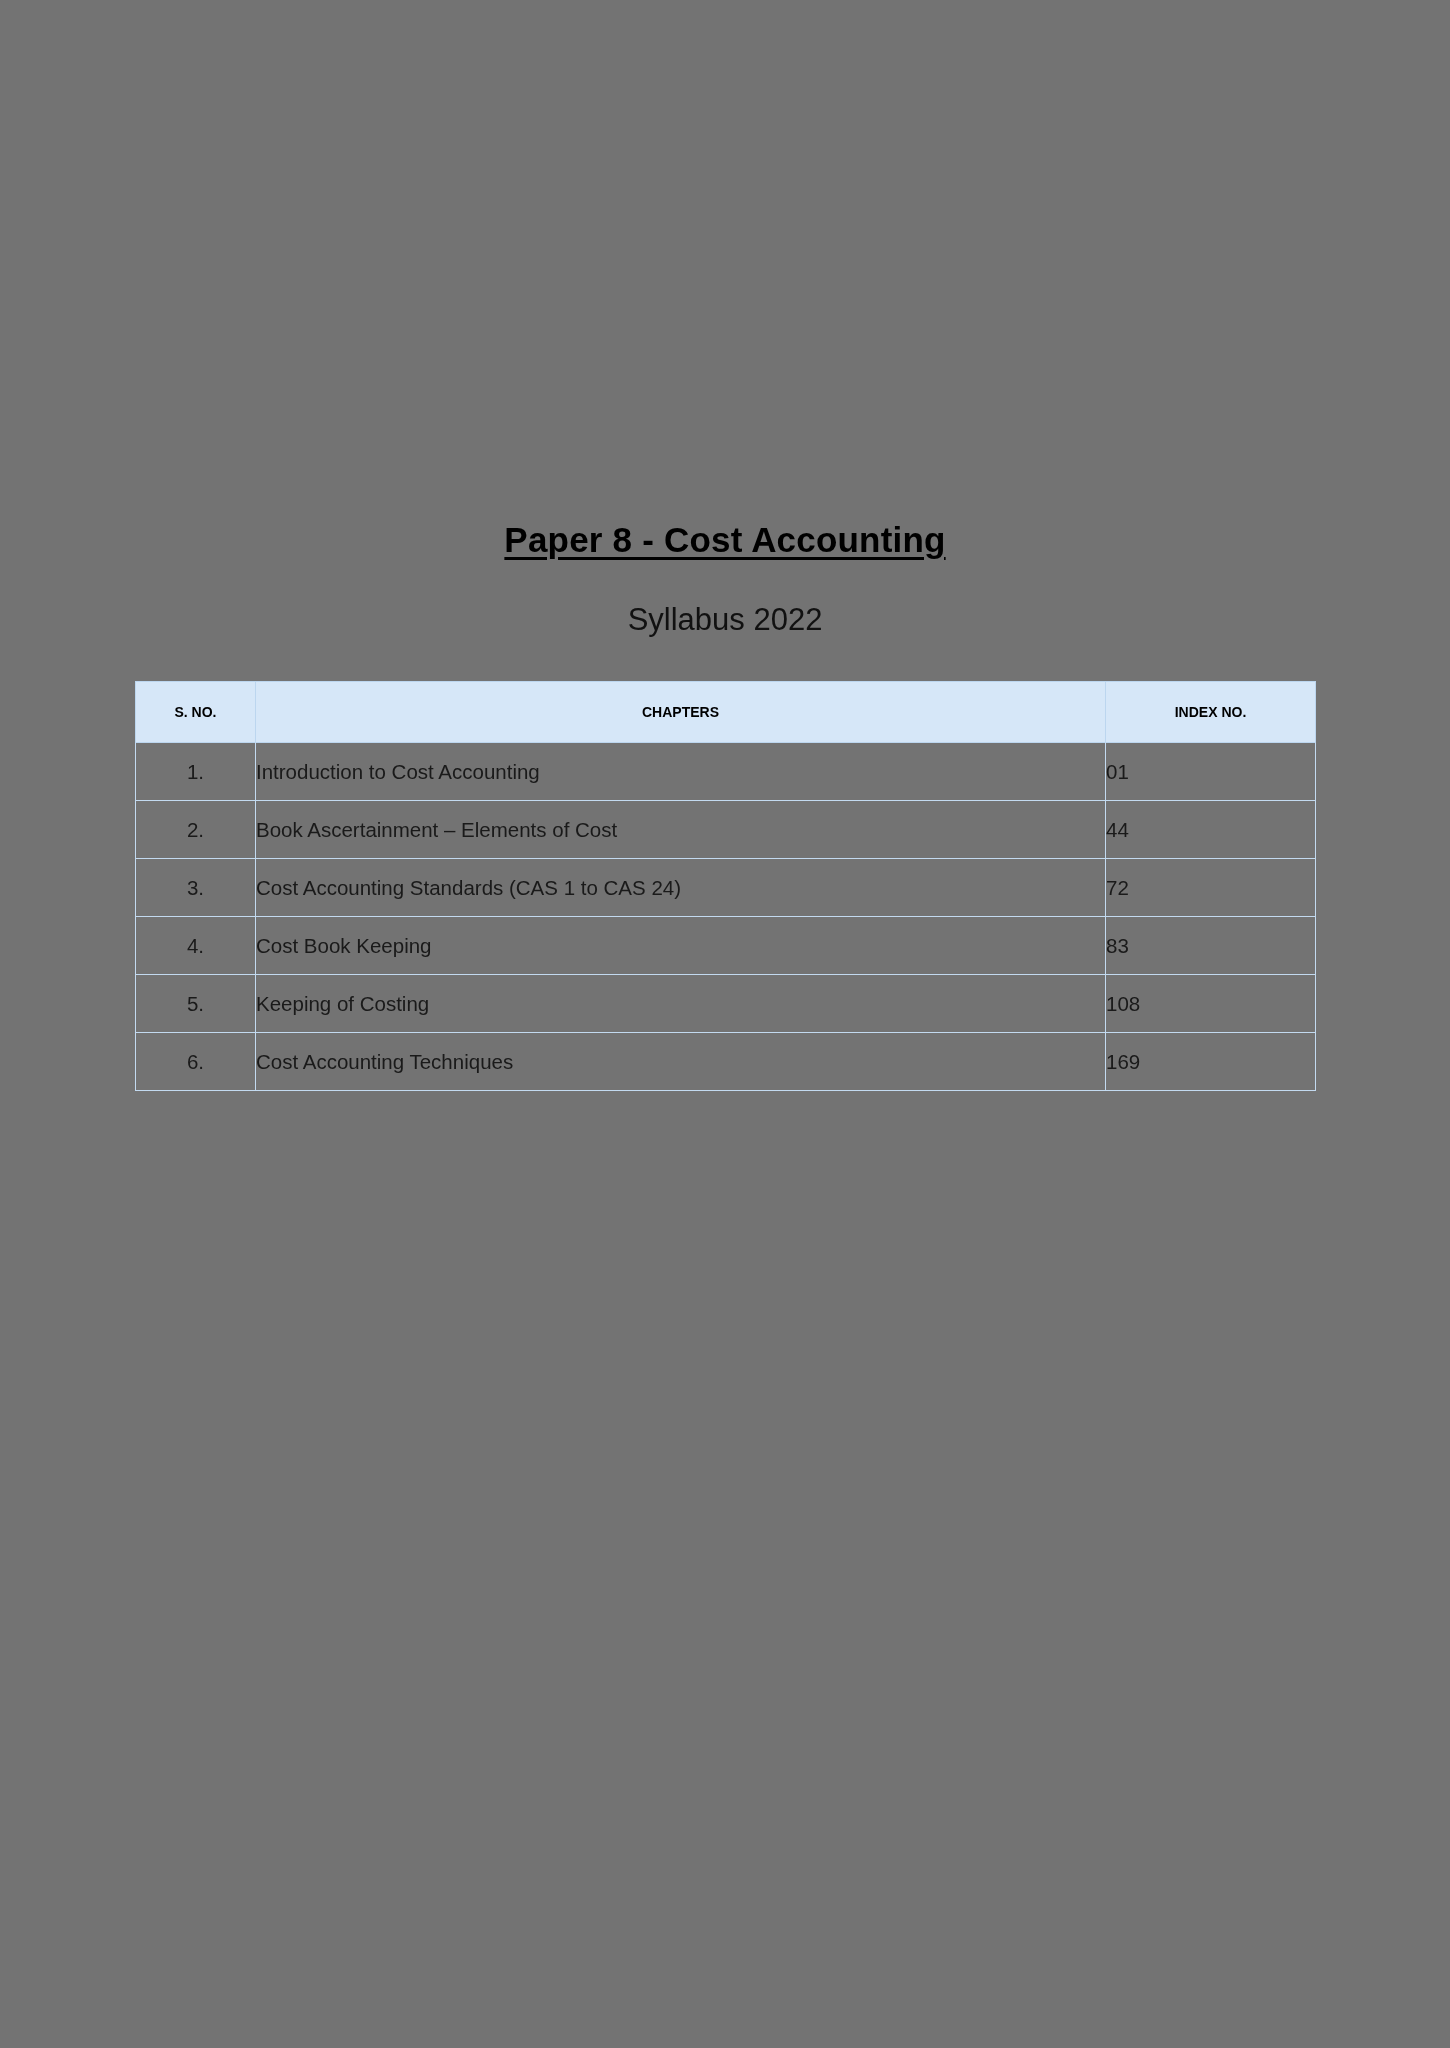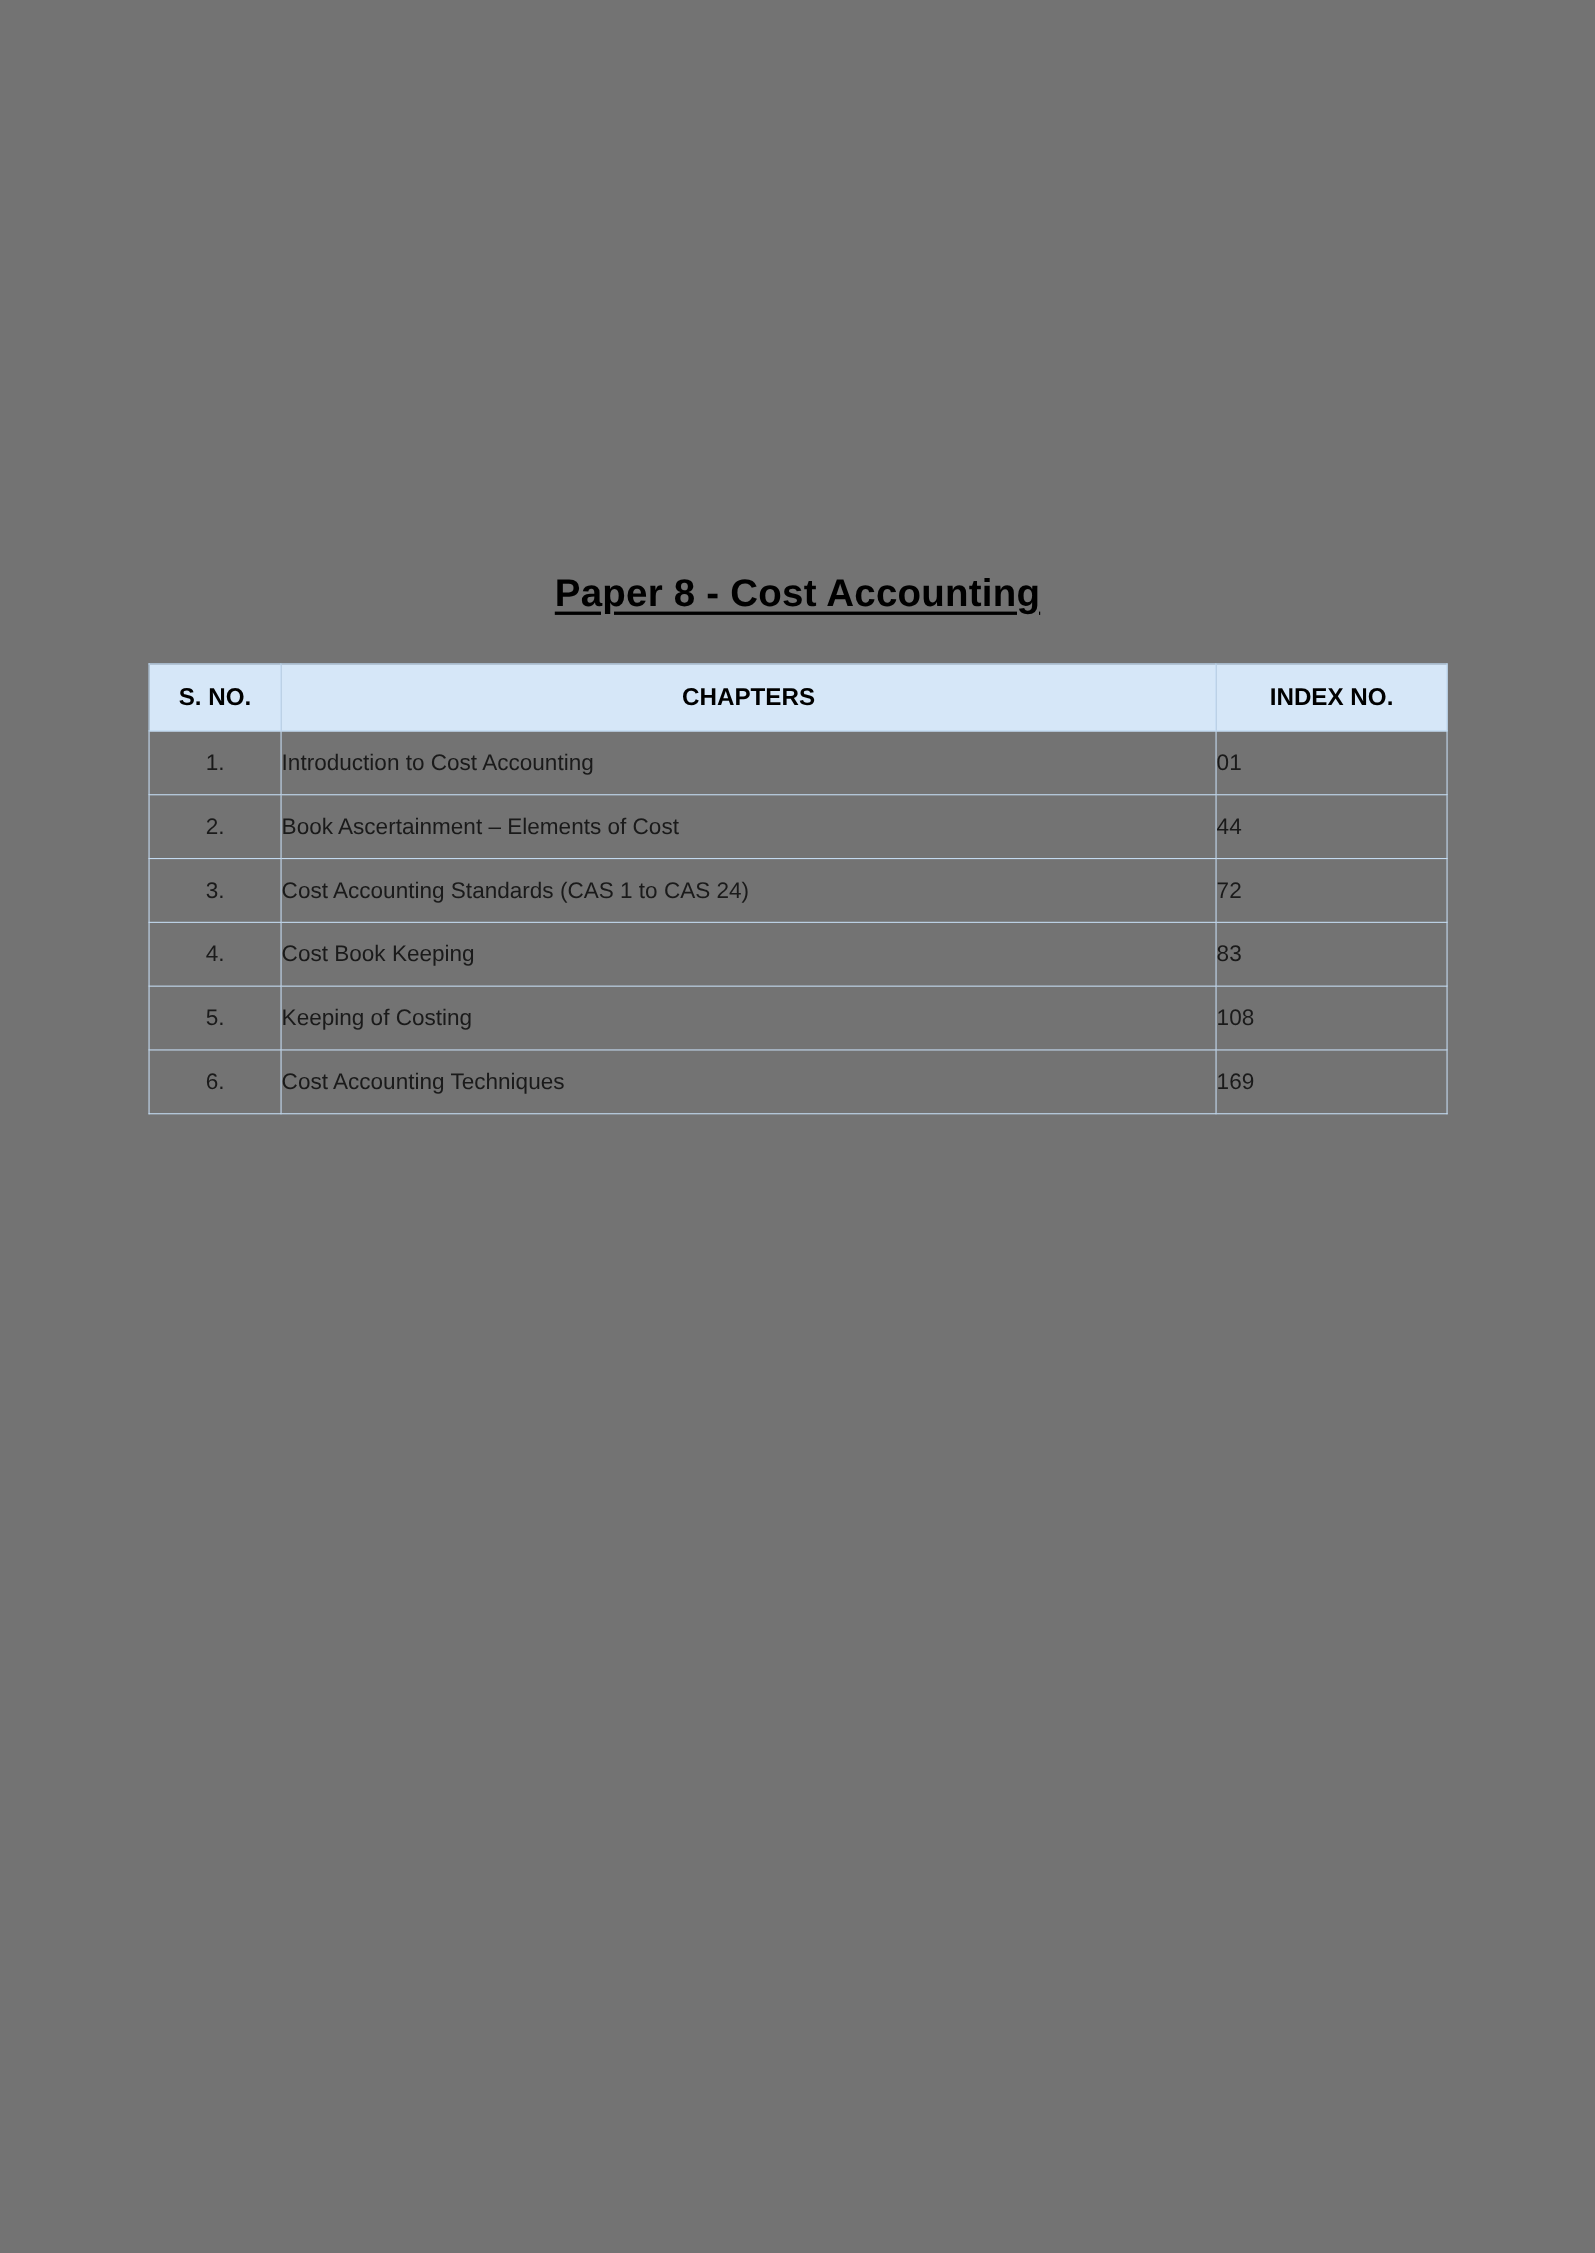--- a/index.html
+++ b/index.html
@@ -79,21 +79,21 @@
     border: 1px solid #c3daf0;
     padding: 0;
     height: 57px;
     vertical-align: middle;
     font-size: 20.5px;
   }
 
   table.index-table thead th {
     background: #d6e7f8;
     font-weight: bold;
-    font-size: 22px;
+    font-size: 14px;
     height: 60px;
     color: #000000;
     border-color: #bcd6ef;
   }
 
   col.col-sno { width: 120px; }
   col.col-chapter { width: 850px; }
   col.col-page { width: 210px; }
 
   td.cell-sno {
@@ -116,20 +116,21 @@
 </head>
 <body>
 
 <div class="page">
   <div class="content">
 
     <h1 class="doc-title">
       <span>Paper 8 - Cost Accounting</span>
     </h1>
 
+    <h2 class="doc-subtitle">Syllabus 2022</h2>
 
 
     <div class="table-wrap">
       <table class="index-table">
         <colgroup>
           <col class="col-sno">
           <col class="col-chapter">
           <col class="col-page">
         </colgroup>
         <thead>

